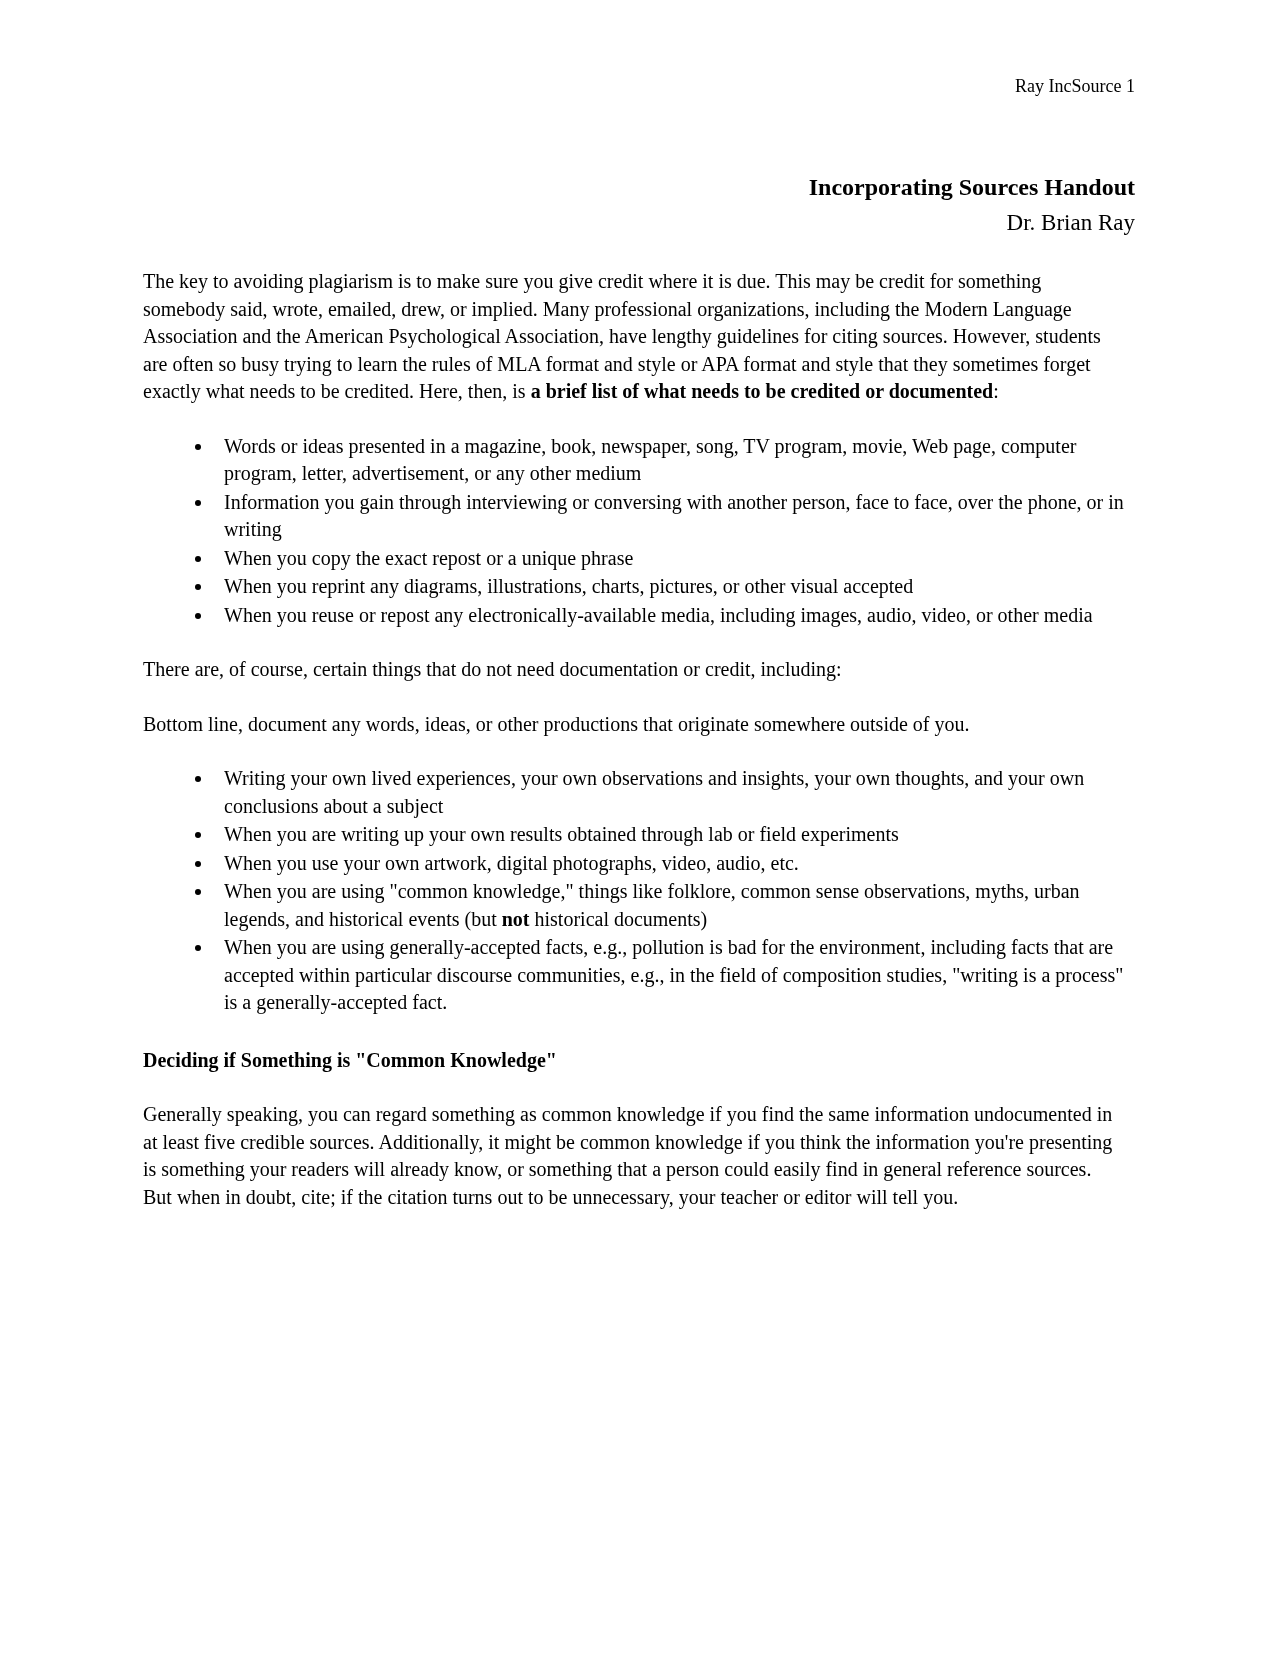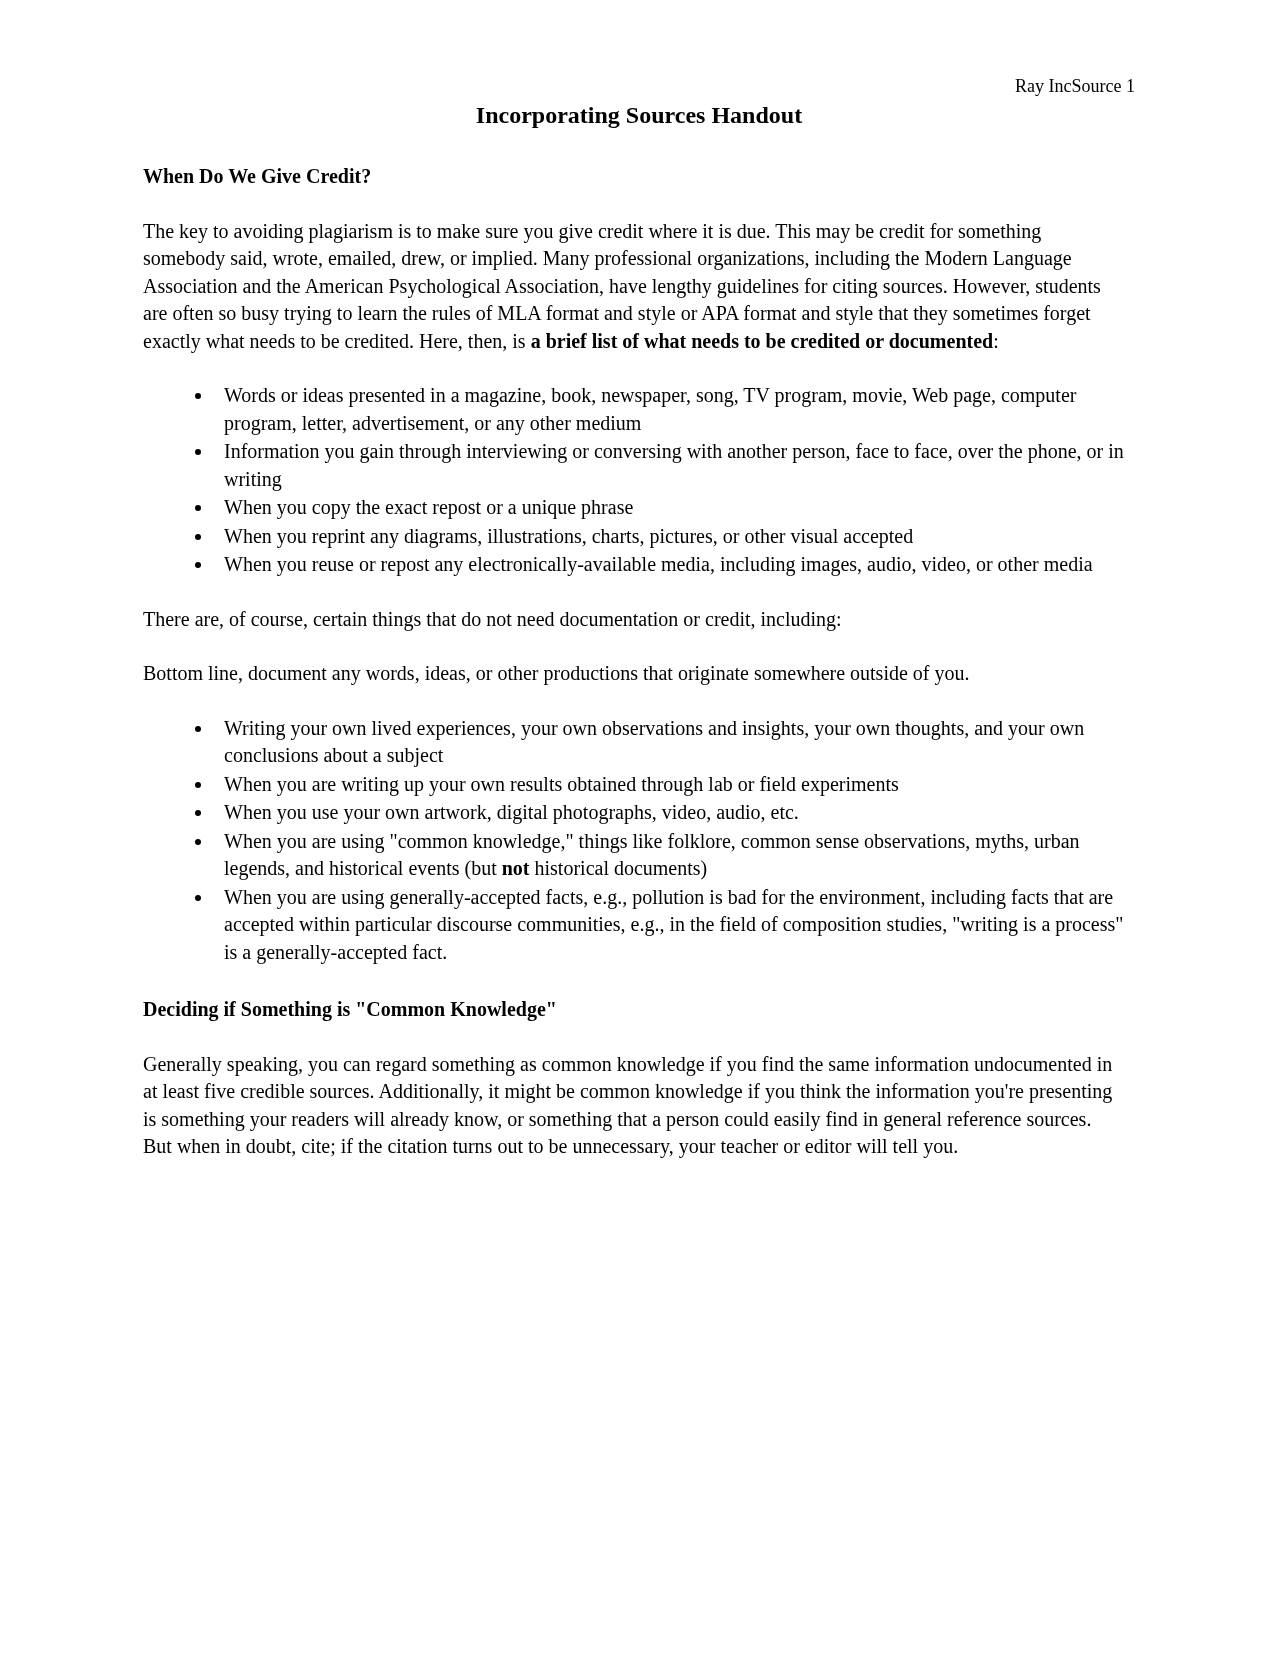--- a/index.html
+++ b/index.html
@@ -19,21 +19,22 @@
     line-height: 27.5px;
     color: #000000;
   }
   .page-header {
     text-align: right;
     font-size: 18px;
     line-height: 22px;
     margin-bottom: 0;
   }
   .title-block {
-    text-align: center;
+    margin-top: 72px;
+    text-align: right;
   }
   .doc-title {
     font-size: 24px;
     font-weight: bold;
     line-height: 36px;
     margin: 0;
   }
   .doc-subtitle {
     font-size: 23px;
     font-weight: normal;
@@ -64,23 +65,23 @@
 <body>
 
 <div class="page">
 
   <div class="page-header">
     <span>Ray IncSource 1</span>
   </div>
 
   <div class="title-block">
     <div class="doc-title">Incorporating Sources Handout</div>
+    <div class="doc-subtitle">Dr. Brian Ray</div>
   </div>
 
-  <h2 class="section-heading">When Do We Give Credit?</h2>
 
   <p class="body-para"><span>The key to avoiding plagiarism is to make sure you give credit where it is due. This may be credit for something somebody said, wrote, emailed, drew, or implied. Many professional organizations, including the Modern Language Association and the American Psychological Association, have lengthy guidelines for citing sources. However, students are often so busy trying to learn the rules of MLA format and style or APA format and style that they sometimes forget exactly what needs to be credited. Here, then, is </span><strong>a brief list of what needs to be credited or documented</strong><span>:</span></p>
 
   <ul class="doc-list">
     <li><span>Words or ideas presented in a magazine, book, newspaper, song, TV program, movie, Web page, computer program, letter, advertisement, or any other medium</span></li>
     <li><span>Information you gain through interviewing or conversing with another person, face to face, over the phone, or in writing</span></li>
     <li><span>When you copy the exact repost or a unique phrase</span></li>
     <li><span>When you reprint any diagrams, illustrations, charts, pictures, or other visual accepted</span></li>
     <li><span>When you reuse or repost any electronically-available media, including images, audio, video, or other media</span></li>
   </ul>

